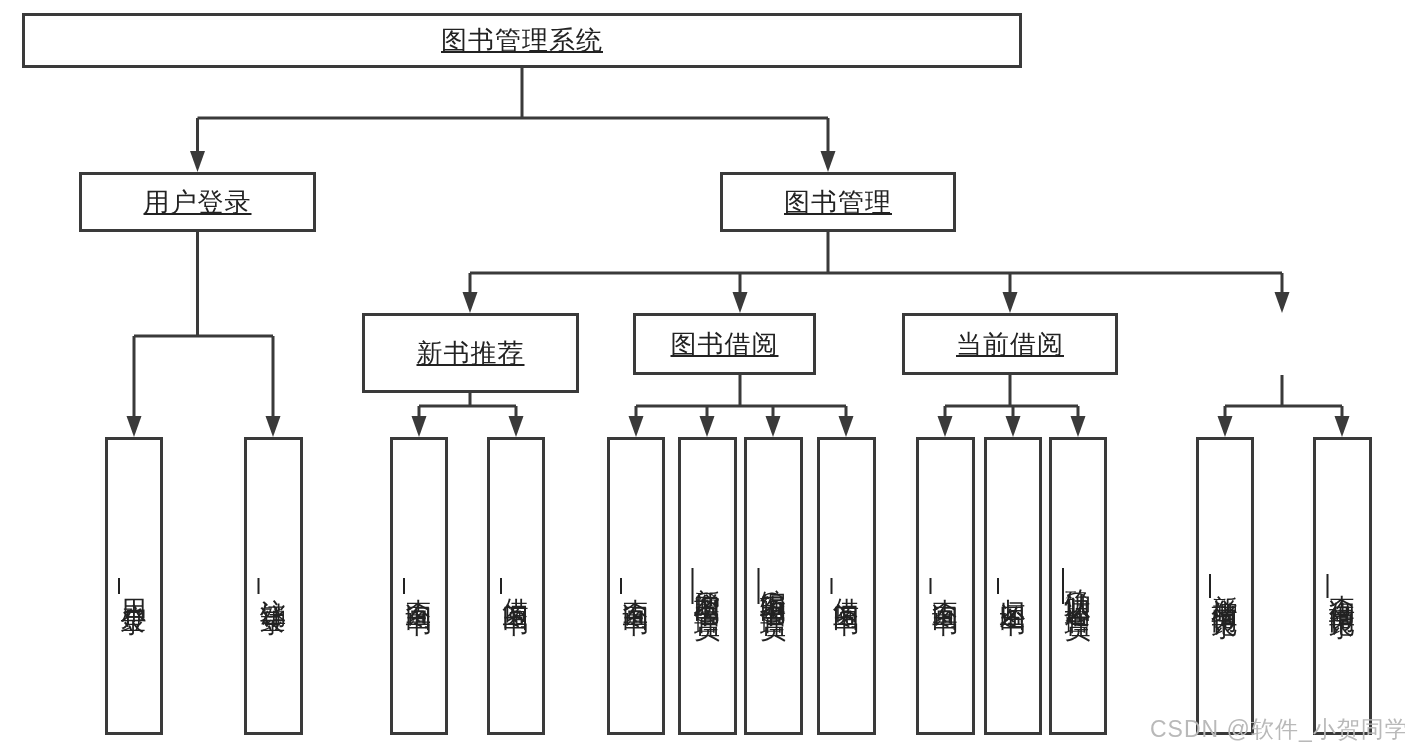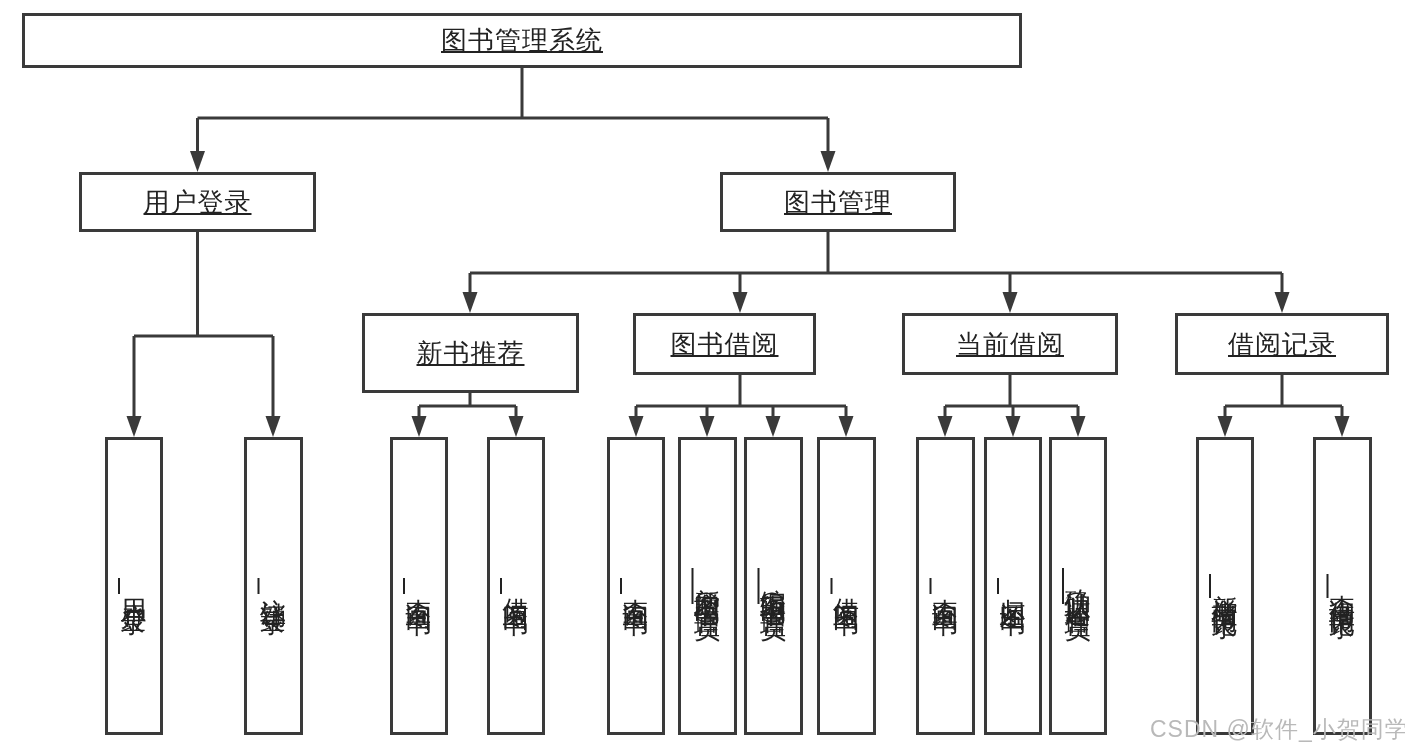--- a/index.html
+++ b/index.html
@@ -71,23 +71,20 @@
 
   <div class="box h" style="left:362px;top:313px;width:217px;height:80px">
     <span>新书推荐</span>
   </div>
   <div class="box h" style="left:633px;top:313px;width:183px;height:62px">
     <span>图书借阅</span>
   </div>
   <div class="box h" style="left:902px;top:313px;width:216px;height:62px">
     <span>当前借阅</span>
   </div>
-  <div class="box h" style="left:1175px;top:313px;width:214px;height:62px">
-    <span>借阅记录</span>
-  </div>
 
   <div class="box v" style="left:105px;top:437px;width:58px;height:298px">
     <span>用户登录</span>
   </div>
   <div class="box v" style="left:244px;top:437px;width:59px;height:298px">
     <span>注销登录</span>
   </div>
 
   <div class="box v" style="left:390px;top:437px;width:58px;height:298px">
     <span>查询图书</span>

